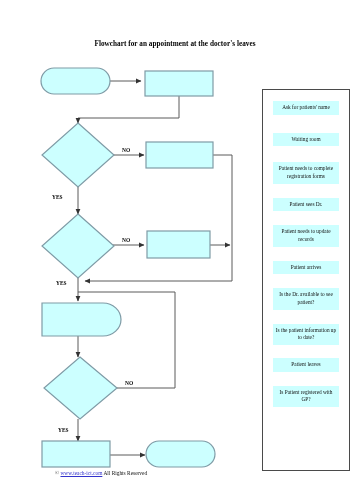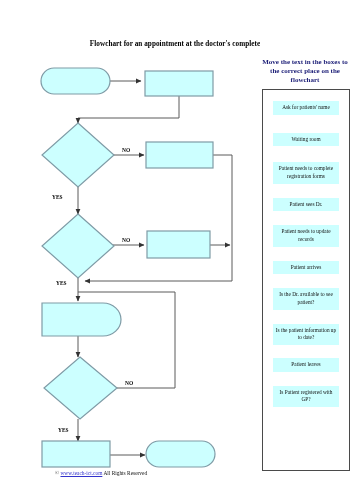--- a/index.html
+++ b/index.html
@@ -112,21 +112,21 @@
     font-size: 5.4px;
     font-weight: bold;
     fill: #000000;
   }
 </style>
 </head>
 <body>
 
 <div id="page">
 
-  <div class="page-title">Flowchart for an appointment at the doctor's complete</div>
+  <div class="page-title">Flowchart for an appointment at the doctor's leaves</div>
 
   <div id="flowchart">
     <svg width="256" height="500" viewBox="0 0 256 500" xmlns="http://www.w3.org/2000/svg">
       <defs>
         <marker id="arrow" markerWidth="6" markerHeight="6" refX="5" refY="3" orient="auto" markerUnits="strokeWidth">
           <path d="M0,0.6 L5.4,3 L0,5.4 z" fill="#333333"></path>
         </marker>
       </defs>
 
       <g stroke="#5a5a5a" stroke-width="1" fill="none">
@@ -180,21 +180,20 @@
 
       <text class="branch-label" x="122" y="152" text-anchor="start">NO</text>
       <text class="branch-label" x="52" y="199" text-anchor="start">YES</text>
       <text class="branch-label" x="122" y="242" text-anchor="start">NO</text>
       <text class="branch-label" x="56" y="285" text-anchor="start">YES</text>
       <text class="branch-label" x="125" y="385" text-anchor="start">NO</text>
       <text class="branch-label" x="58" y="432" text-anchor="start">YES</text>
     </svg>
   </div>
 
-  <div class="panel-heading">Move the text in the boxes to the correct place on the flowchart</div>
 
   <div class="panel-box"></div>
 
   <div class="panel-list">
     <div class="text-chip" style="margin-top:5px;">Ask for patients' name</div>
     <div class="text-chip" style="margin-top:18px;">Waiting room</div>
     <div class="text-chip" style="margin-top:16px;">Patient needs to complete registration forms</div>
     <div class="text-chip" style="margin-top:14px;">Patient sees Dr.</div>
     <div class="text-chip" style="margin-top:14px;">Patient needs to update records</div>
     <div class="text-chip" style="margin-top:14px;">Patient arrives</div>

